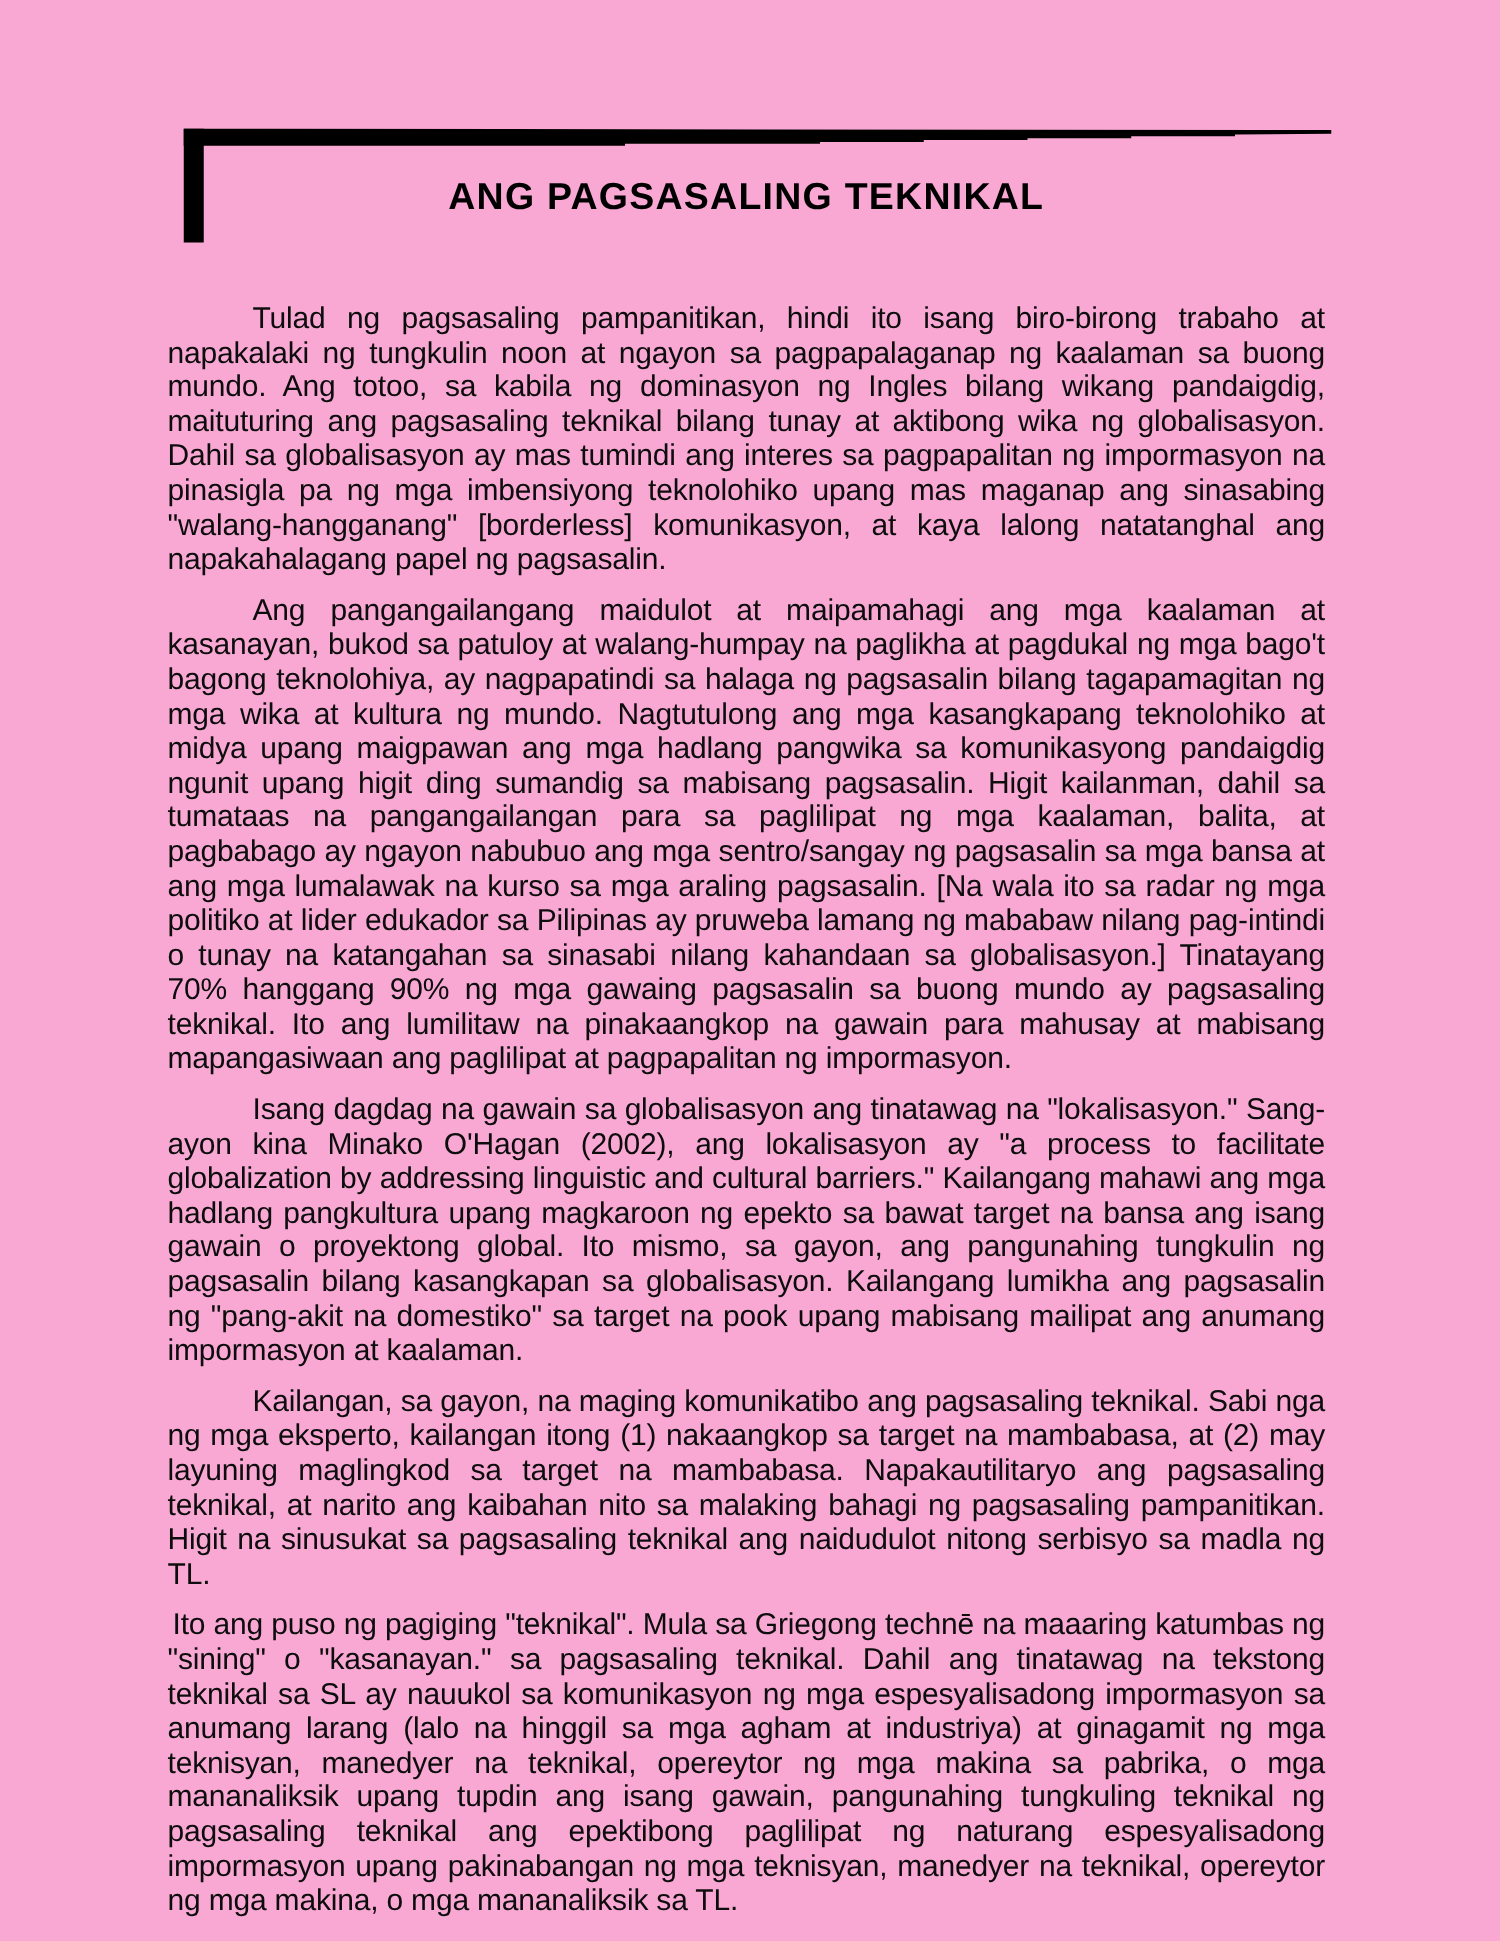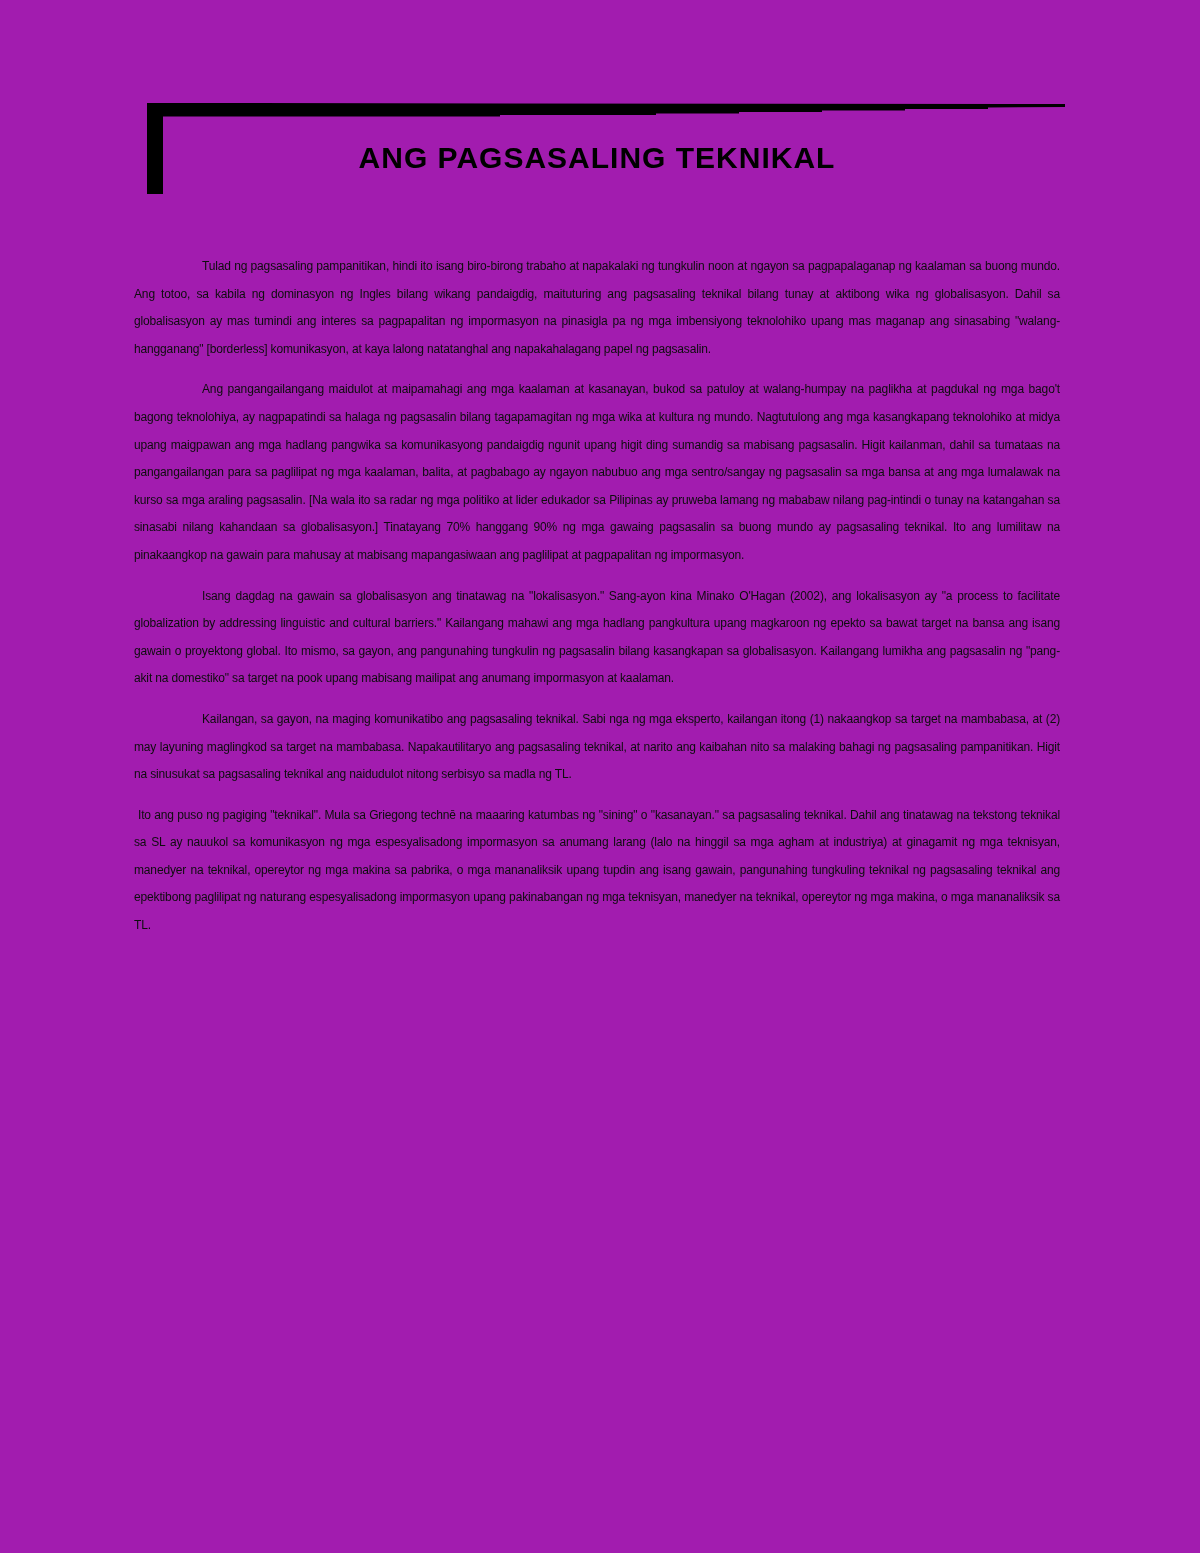--- a/index.html
+++ b/index.html
@@ -11,21 +11,21 @@
     height: 1553px;
     background: #ffffff;
     position: relative;
     font-family: "Liberation Sans", sans-serif;
     color: #0d0d0d;
     overflow: hidden;
   }
   .page {
     position: absolute;
     inset: 0;
-    background: #a21caf;
+    background: #f9a8d4;
   }
   .header-graphic {
     position: absolute;
     left: 0;
     top: 0;
     width: 1200px;
     height: 220px;
     display: block;
   }
   .page-title {
@@ -41,22 +41,22 @@
     color: #000000;
     white-space: nowrap;
   }
   .body-text {
     position: absolute;
     left: 134px;
     top: 241px;
     width: 926px;
   }
   .body-text p {
-    margin: 12px 0 13px 0;
-    font-size: 12px;
+    margin: 0 0 13px 0;
+    font-size: 24px;
     line-height: 27.6px;
     text-align: justify;
     text-indent: 68px;
     letter-spacing: -0.15px;
     color: #0d0d0d;
   }
   .body-text p.no-indent {
     text-indent: 4px;
   }
 </style>

